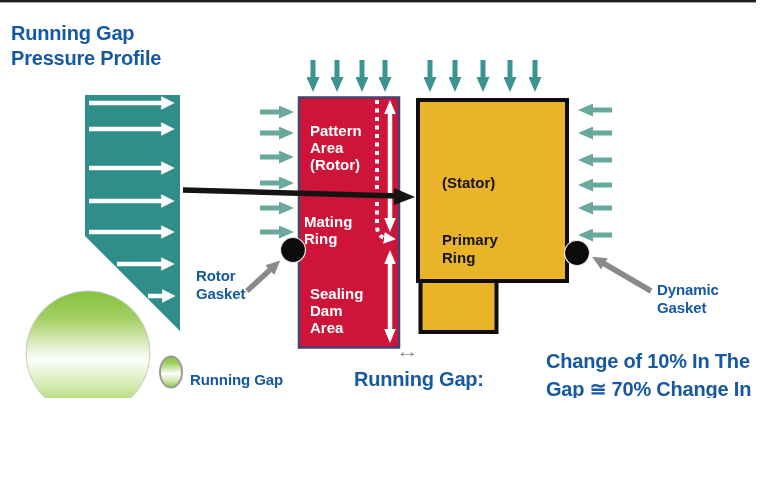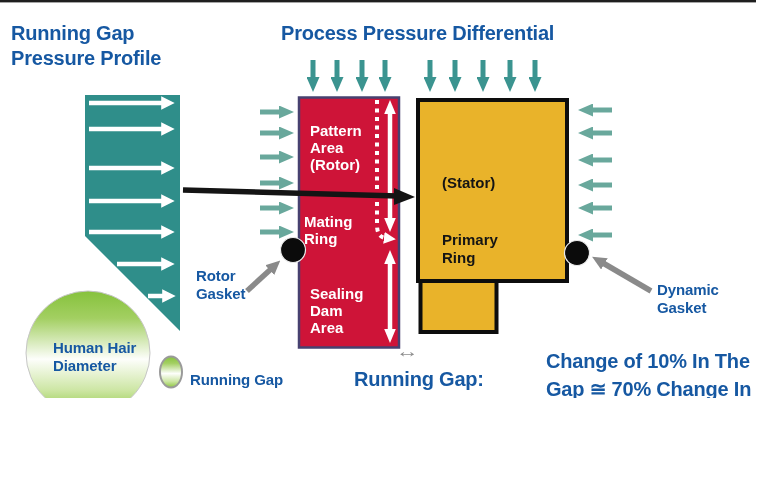--- a/index.html
+++ b/index.html
@@ -123,21 +123,20 @@
       <line x1="651" y1="291" x2="603" y2="263" marker-end="url(#mg)"></line>
     </g>
 
     <circle cx="88" cy="353" r="62" fill="url(#gg)" stroke="#c6c6c6" stroke-width="1"></circle>
     <ellipse cx="171" cy="372" rx="11" ry="15.5" fill="url(#gg)" stroke="#9a9a9a" stroke-width="2"></ellipse>
   </svg>
 
   <div class="label blue title" style="left:11px;top:21px;">Running Gap
 Pressure Profile</div>
 
-  <div class="label blue title" style="left:281px;top:21px;">Process Pressure Differential</div>
 
   <div class="label white-label" style="left:310px;top:122px;">Pattern
 Area
 (Rotor)</div>
 
   <div class="label white-label" style="left:304px;top:213px;">Mating
 Ring</div>
 
   <div class="label white-label" style="left:310px;top:285px;">Sealing
 Dam
@@ -147,22 +146,20 @@
 
   <div class="label dark-label" style="left:442px;top:206px;margin-top:25px;">Primary
 Ring</div>
 
   <div class="label blue small" style="left:196px;top:267px;">Rotor
 Gasket</div>
 
   <div class="label blue small" style="left:657px;top:281px;">Dynamic
 Gasket</div>
 
-  <div class="label blue small" style="left:53px;top:339px;">Human Hair
-Diameter</div>
 
   <div class="label blue small" style="left:190px;top:371px;">Running Gap</div>
 
   <div class="label blue note" style="left:354px;top:365px;">Running Gap:
 3-5 µm</div>
 
   <div class="label blue note" style="left:546px;top:347px;">Change of 10% In The
 Gap ≅ 70% Change In
 Leakage Flow
 (x³ – Cubic Power)</div>

